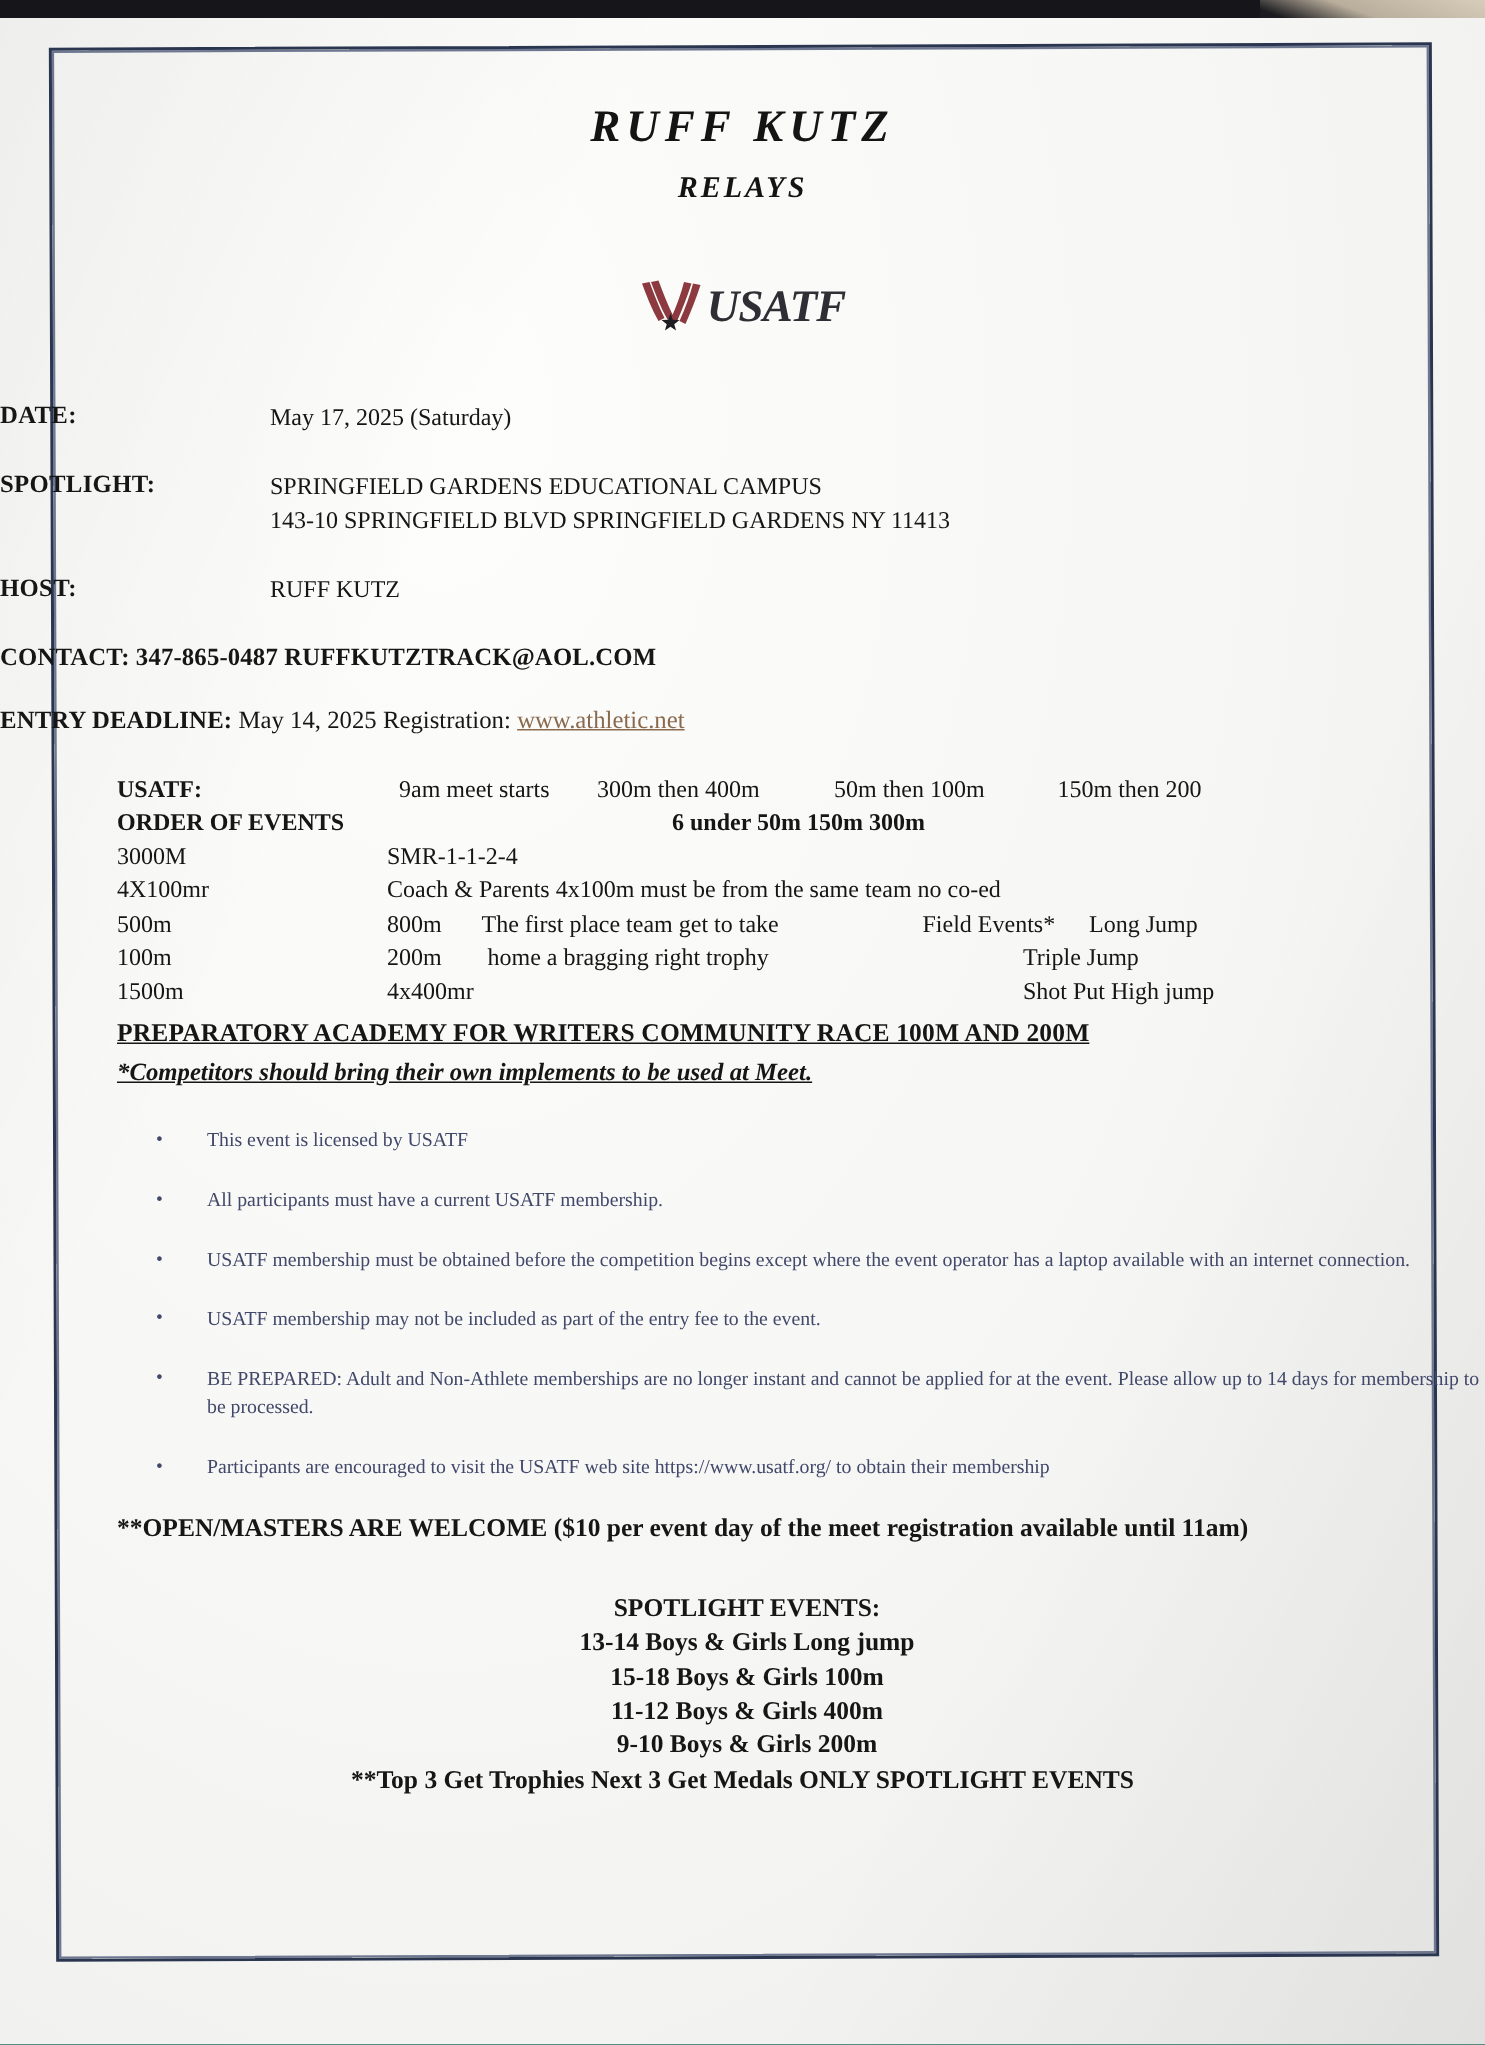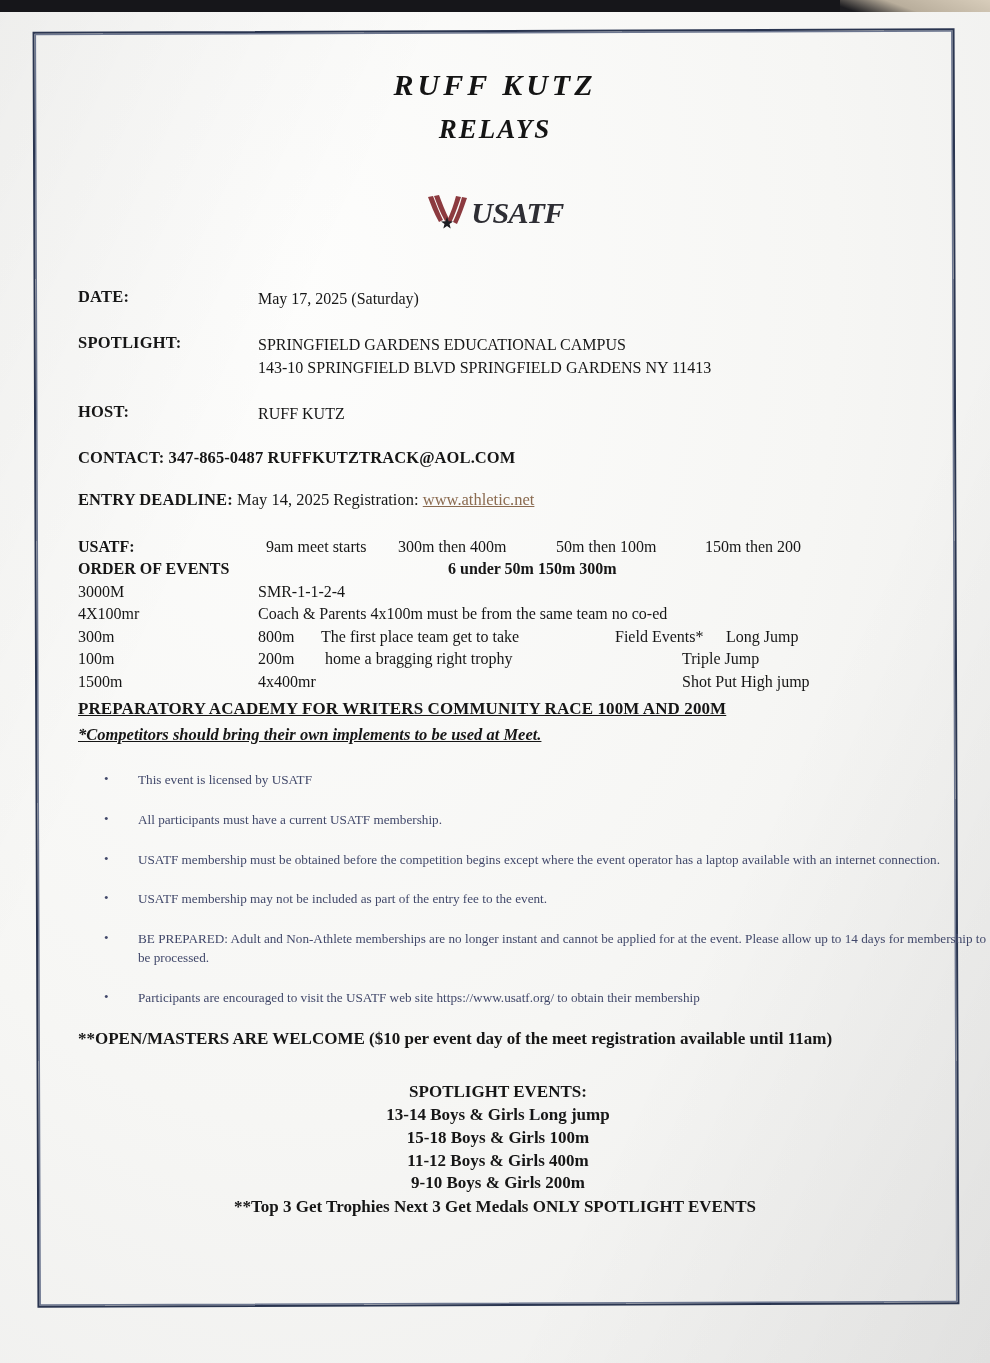--- a/index.html
+++ b/index.html
@@ -69,21 +69,21 @@
     padding-top: 68px;
   }
   .title-line1 {
     font-size: 30px;
     font-weight: bold;
     font-style: italic;
     letter-spacing: 4px;
     color: #141414;
   }
   .title-line2 {
-    font-size: 27px;
+    font-size: 20px;
     font-weight: bold;
     font-style: italic;
     letter-spacing: 2px;
     margin-top: 12px;
     color: #141414;
   }
 
   
   .logo-row {
     margin-top: 48px;
@@ -96,22 +96,21 @@
     font-size: 30px;
     font-weight: bold;
     font-style: italic;
     letter-spacing: -0.5px;
     color: #2e2e34;
     margin-left: 1px;
   }
 
   
   .info {
-    margin-top: 54px;
-    padding-left: 78px;
+    margin-top: 42px;
     padding-right: 40px;
   }
   .row {
     display: flex;
     align-items: flex-start;
     margin-bottom: 22px;
   }
   .lbl {
     font-size: 16.5px;
     font-weight: bold;
@@ -296,21 +295,21 @@
     <div class="sched ev">
       <div class="ev-line">
         <span style="left:0">3000M</span>
         <span style="left:180px">SMR-1-1-2-4</span>
       </div>
       <div class="ev-line">
         <span style="left:0">4X100mr</span>
         <span style="left:180px">Coach &amp; Parents 4x100m must be from the same team no co-ed</span>
       </div>
       <div class="ev-line">
-        <span style="left:0">300m</span>
+        <span style="left:0">500m</span>
         <span style="left:180px">800m</span>
         <span style="left:243px">The first place team get to take</span>
         <span style="left:537px">Field Events*</span>
         <span style="left:648px">Long Jump</span>
       </div>
       <div class="ev-line">
         <span style="left:0">100m</span>
         <span style="left:180px">200m</span>
         <span style="left:247px">home a bragging right trophy</span>
         <span style="left:604px">Triple Jump</span>

